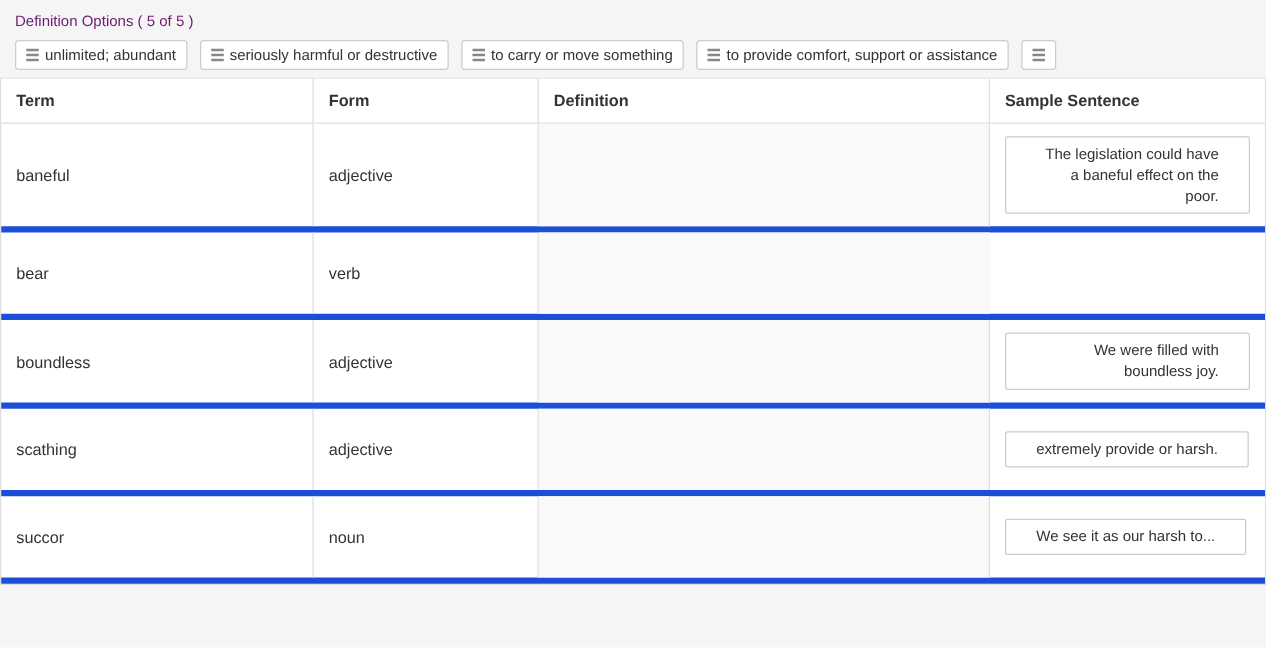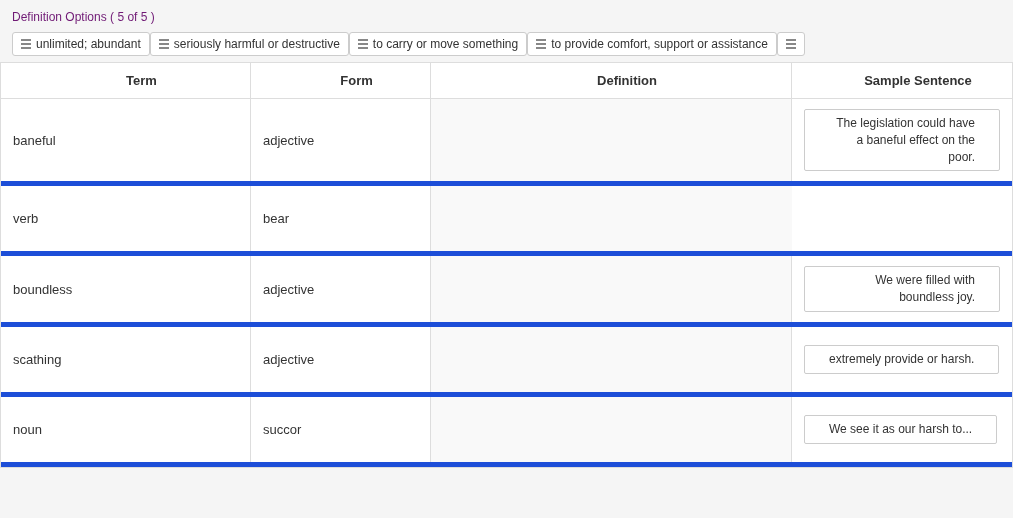--- a/index.html
+++ b/index.html
@@ -17,21 +17,21 @@
 
     .top-title {
       font-size: 12px;
       color: #701a75;
       margin-bottom: 8px;
     }
 
     .definition-options {
       display: flex;
       flex-wrap: wrap;
-      gap: 0;
+      gap: 10px;
       text-align: center;
     }
 
     .def-chip {
       display: flex;
       align-items: center;
       gap: 5px;
       background: white;
       border: 1px solid #ccc;
       border-radius: 3px;
@@ -64,23 +64,22 @@
       display: grid;
       grid-template-columns: 250px 180px 1fr 220px;
       background: white;
       border-bottom: 1px solid #ddd;
     }
 
     .th {
       padding: 10px 12px;
       font-weight: bold;
       font-size: 13px;
-      text-align: center;
+      text-align: left;
       border-right: 1px solid #ddd;
-      margin-left: 32px;
     }
 
     .th:last-child { border-right: none; }
 
     .table-row {
       display: grid;
       grid-template-columns: 250px 180px 1fr 220px;
       border-bottom: 5px solid #1d4ed8;
       min-height: 70px;
       text-align: right;
@@ -187,26 +186,26 @@
         </div>
         <div class="td form-cell">
           <span>adjective</span>
         </div>
         <div class="td definition-cell"></div>
         <div class="td sample-cell">
           <div class="sample-box">The legislation could have a baneful effect on the poor.</div>
         </div>
       </div>
       <div class="table-row">
+        <div class="td term-cell">
+          <span>bear</span>
+        </div>
         <div class="td form-cell">
           <span>verb</span>
         </div>
-        <div class="td term-cell">
-          <span>bear</span>
-        </div>
         <div class="td definition-cell"></div>
       </div>
       <div class="table-row">
         <div class="td term-cell">
           <span>boundless</span>
         </div>
         <div class="td form-cell">
           <span>adjective</span>
         </div>
         <div class="td definition-cell"></div>
@@ -220,25 +219,25 @@
         </div>
         <div class="td form-cell">
           <span>adjective</span>
         </div>
         <div class="td definition-cell"></div>
         <div class="td sample-cell">
           <div class="sample-box">extremely provide or harsh.</div>
         </div>
       </div>
       <div class="table-row">
+        <div class="td term-cell">
+          <span>succor</span>
+        </div>
         <div class="td form-cell">
           <span>noun</span>
-        </div>
-        <div class="td term-cell">
-          <span>succor</span>
         </div>
         <div class="td definition-cell"></div>
         <div class="td sample-cell">
           <div class="sample-box">We see it as our harsh to...</div>
         </div>
       </div>
     </div>
 </div>
 
 </body></html>

